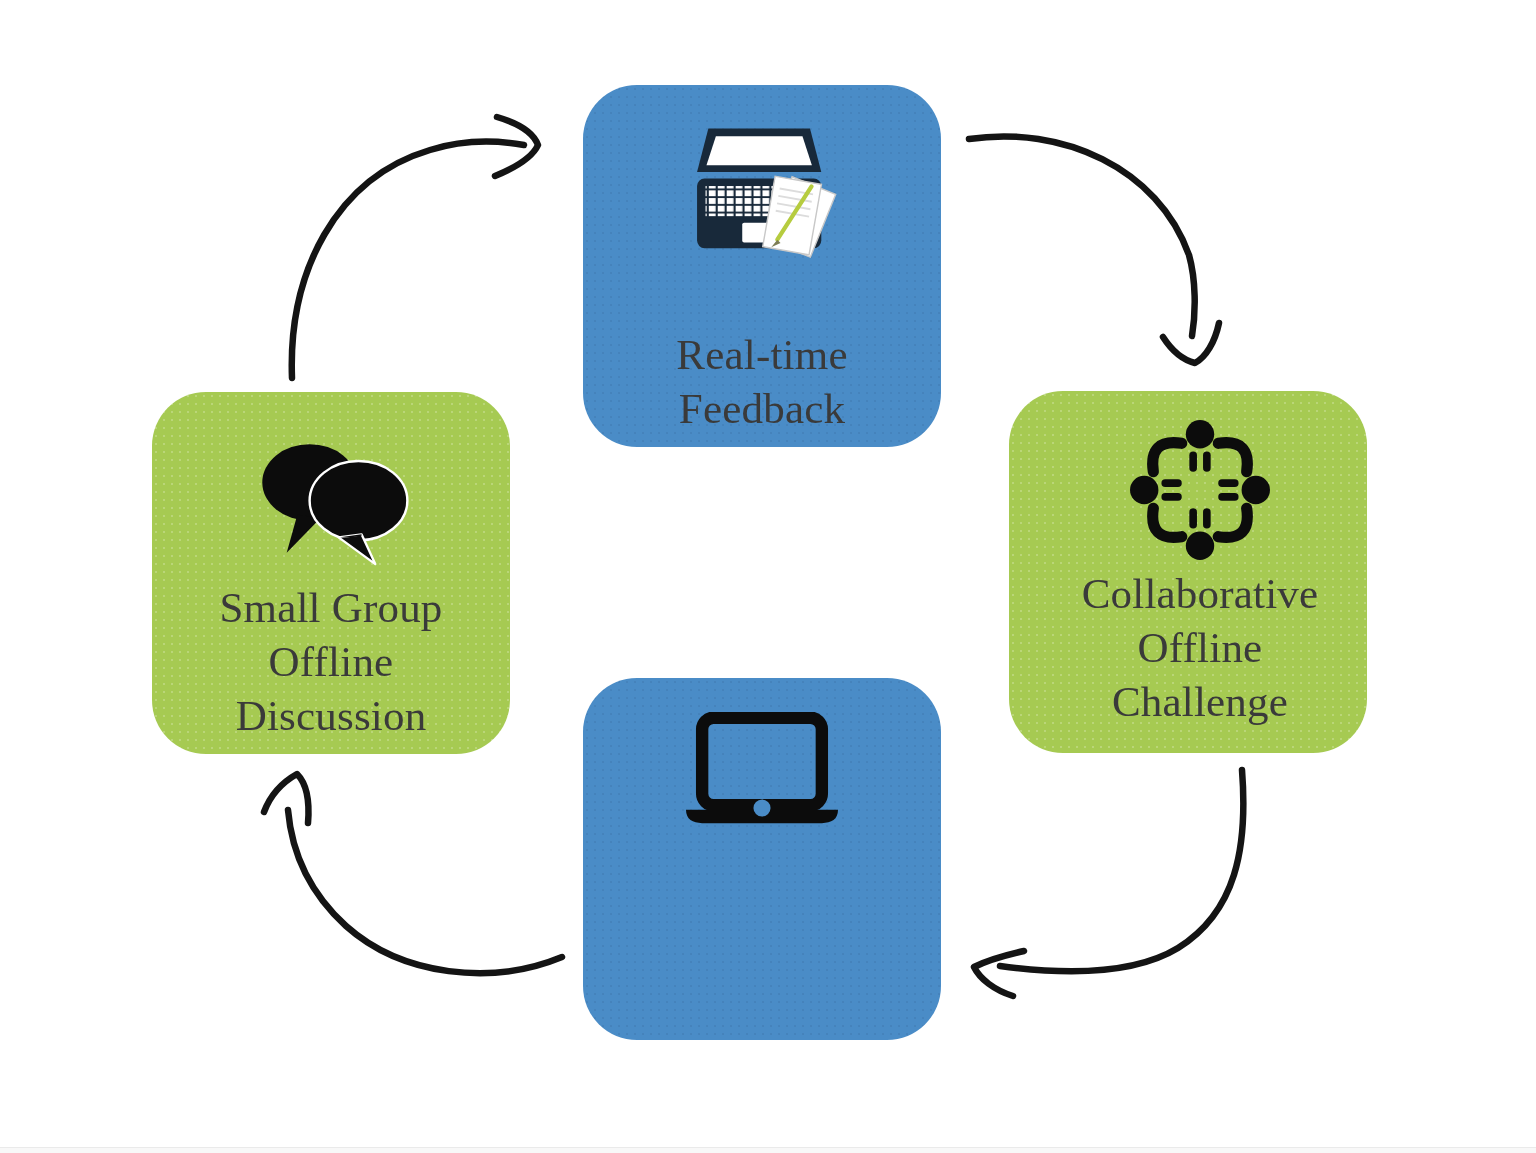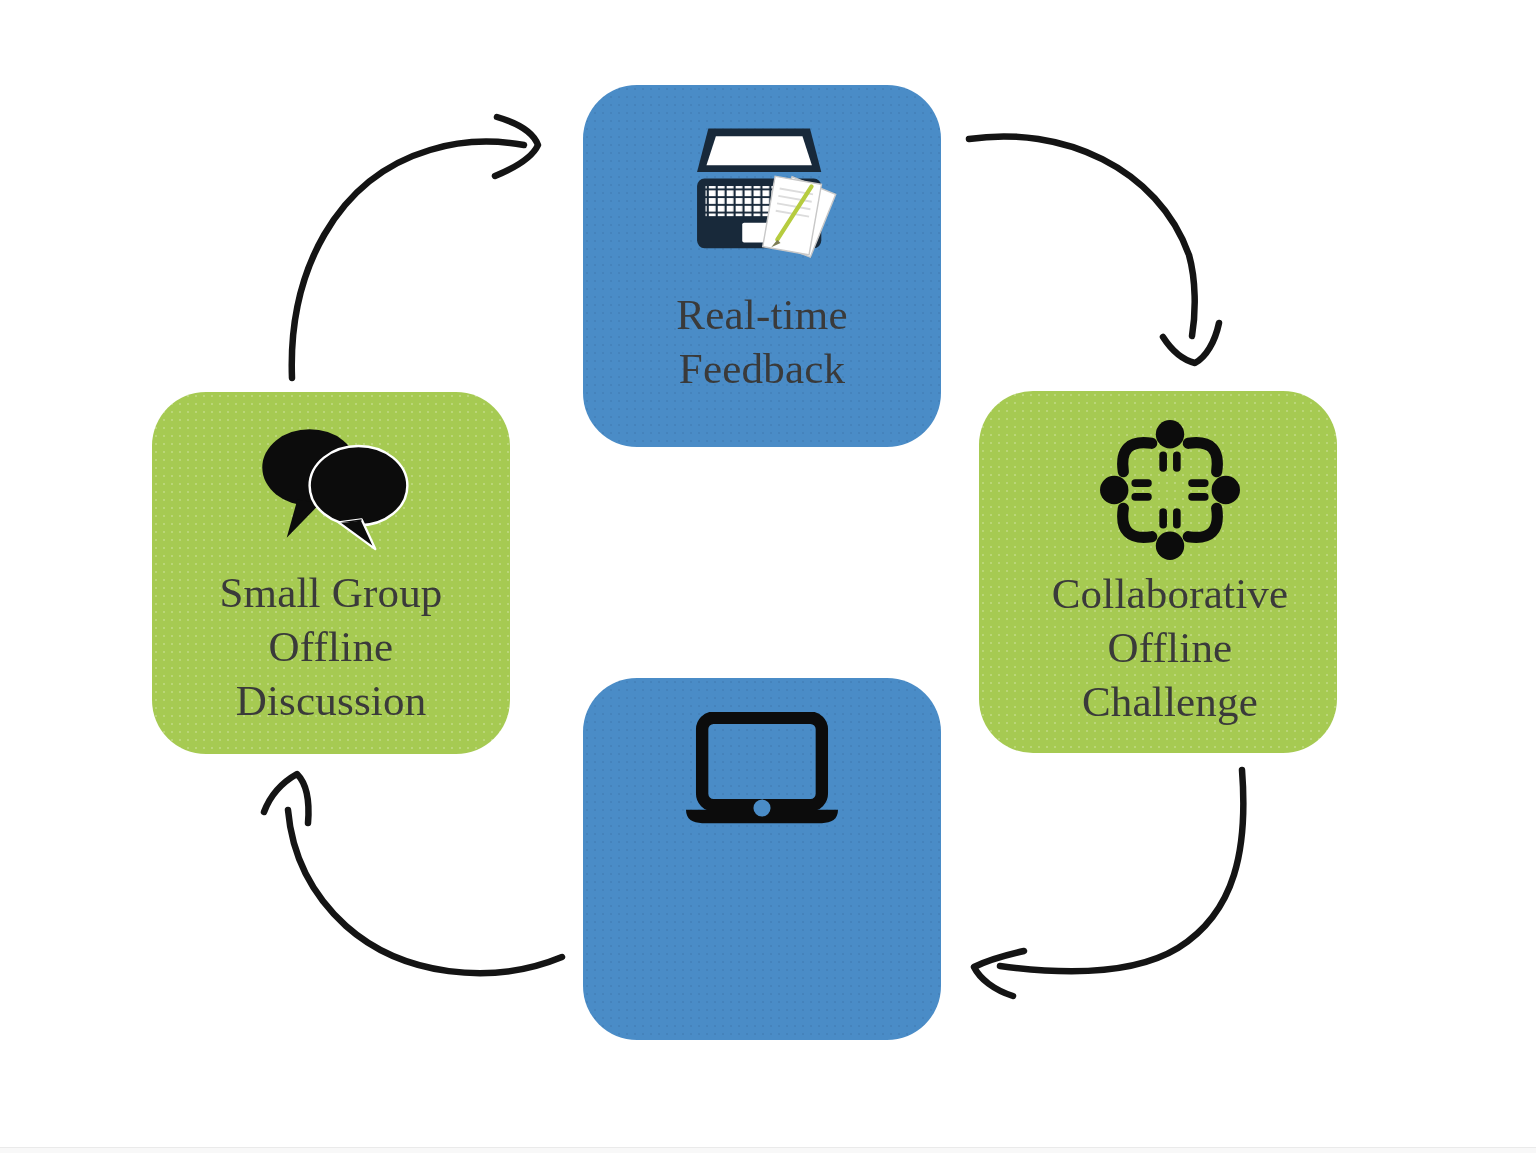--- a/index.html
+++ b/index.html
@@ -29,24 +29,24 @@
   .node.blue{
     background-color:var(--blue);
     background-image:radial-gradient(rgba(0,10,40,0.07) 1.2px, transparent 1.2px);
     background-size:8px 8px;
   }
   .node.green{
     background-color:var(--green);
     background-image:radial-gradient(rgba(255,255,255,0.22) 1.2px, transparent 1.2px);
     background-size:8px 8px;
   }
-  .node-top{left:583px;top:85px;padding-top:42px;}
-  .node-right{left:979px;top:391px;padding-top:28px;padding-left:24px;}
+  .node-top{left:583px;top:85px;padding-top:42px;gap:40px;}
+  .node-right{left:1009px;top:391px;padding-top:28px;padding-left:24px;}
   .node-bottom{left:583px;top:678px;padding-top:34px;}
-  .node-left{left:152px;top:392px;padding-top:22px;}
+  .node-left{left:152px;top:392px;padding-top:37px;}
   .icon{flex:none;display:block;}
   .node-top .icon{margin-bottom:26px;}
   .node-right .icon{margin-bottom:6px;}
   .node-bottom .icon{margin-bottom:18px;}
   .node-left .icon{margin-bottom:4px;}
   .label{
     white-space:pre-line;
     text-align:center;
     color:var(--text);
     font-size:43px;

